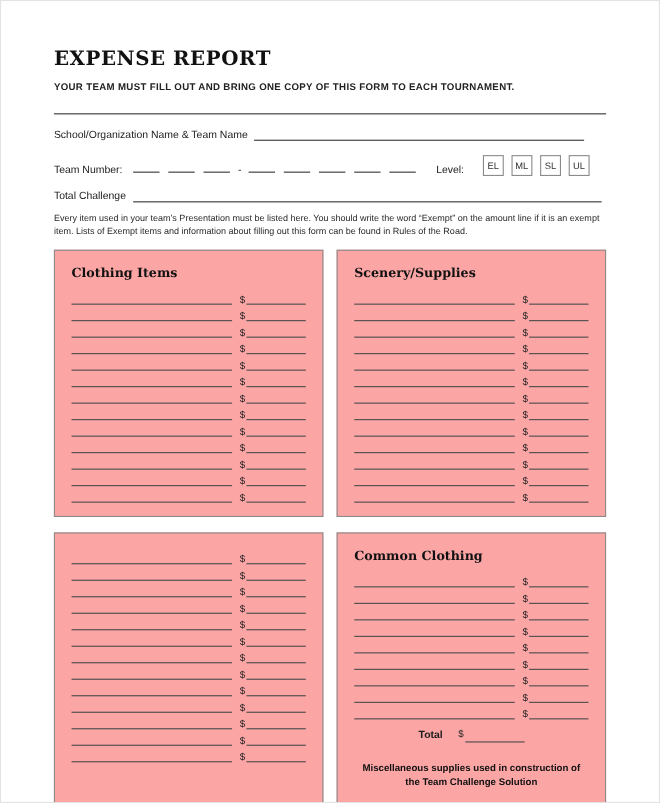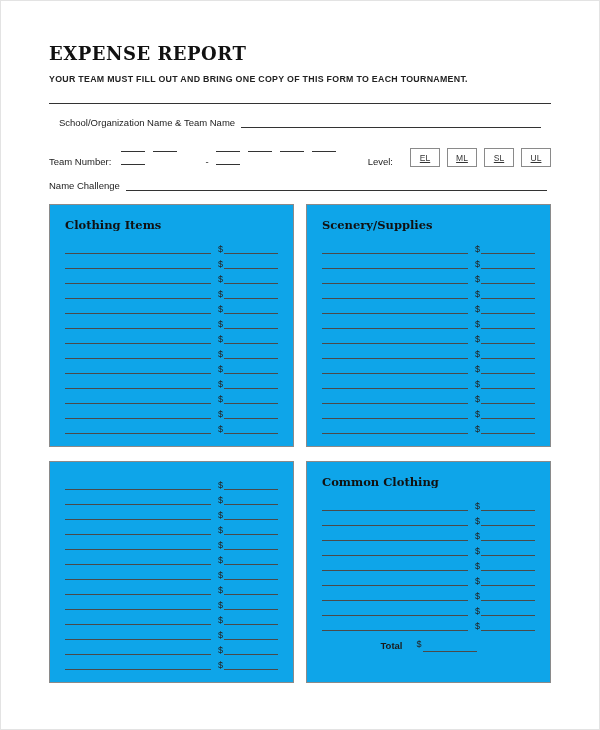--- a/index.html
+++ b/index.html
@@ -13,42 +13,42 @@
   }
   .title {
     font-family:"DejaVu Serif", serif;
     font-weight:bold; font-size:18px; letter-spacing:0.5px;
     margin:0 0 10px 0; color:#111;
   }
   .subtitle {
     font-size:8.8px; font-weight:bold; letter-spacing:0.3px; color:#222;
     padding-bottom:19px; border-bottom:1px solid #333; margin-bottom:13px;
   }
-  .field-row { display:flex; align-items:flex-end; font-size:9.5px; margin-bottom:13px; color:#222;justify-content:center; }
+  .field-row { display:flex; align-items:flex-end; font-size:9.5px; margin-bottom:13px; color:#222; }
   .field-label { white-space:nowrap; padding-right:6px; }
   .fill-line { border-bottom:1px solid #333; height:11px; display:inline-block; }
   .school-line { width:300px; }
   .flex-line { flex:1; margin-right:4px; }
   .blank { width:24px; border-bottom:1px solid #333; height:11px; display:inline-block; margin:0 4px; }
   .sep { padding:0 3px; }
   .level-label { margin-left:14px; }
   .level-boxes { display:flex; align-items:center; margin-left:4px; }
   .level-box {
-    width:30px; height:19px; border:1px solid #8a8a8a; margin-left:7px;
+    width:19px; height:19px; border:1px solid #8a8a8a; margin-left:7px;
     display:inline-flex; align-items:center; justify-content:center;
-    font-size:8.5px; color:#333; cursor:pointer;text-decoration:underline;
+    font-size:8.5px; color:#333; cursor:pointer;
   }
   .exempt-note {
     font-size:8.2px; line-height:1.45; color:#2a2a2a; margin:-4px 0 10px 0;
   }
   .sections-grid {
     display:grid; grid-template-columns:1fr 1fr; gap:14px 12px;
   }
   .box {
-    border:1px solid #8a8a8a; padding:13px 15px 12px 15px; background:#0ea5e9;
+    border:1px solid #8a8a8a; padding:13px 15px 12px 15px; background:#fca5a5;
     display:flex; flex-direction:column;
   }
   .box-title {
     font-family:"DejaVu Serif", serif; font-weight:bold; font-size:11.5px;
     color:#111; margin-bottom:7px;
   }
   .expense-row { display:flex; align-items:flex-end; height:15px; }
   .item-line { flex:1; border-bottom:1px solid #4a4a4a; height:12px; margin-right:7px; }
   .dollar { font-size:9px; color:#222; padding-right:1px; line-height:1; }
   .amount-line { width:54px; border-bottom:1px solid #4a4a4a; height:12px; }
@@ -81,24 +81,25 @@
     <span class="field-label level-label">Level:</span>
     <span class="level-boxes" id="level-boxes">
         <span class="level-box">EL</span>
         <span class="level-box">ML</span>
         <span class="level-box">SL</span>
         <span class="level-box">UL</span>
       </span>
   </div>
 
   <div class="field-row">
-    <span class="field-label">Name Challenge</span>
+    <span class="field-label">Total Challenge</span>
     <span class="fill-line flex-line"></span>
   </div>
 
+  <div class="exempt-note">Every item used in your team’s Presentation must be listed here. You should write the word “Exempt” on the amount line if it is an exempt item. Lists of Exempt items and information about filling out this form can be found in Rules of the Road.</div>
 
   <div class="sections-grid" id="sections-grid">
       <div class="box">
         <div class="box-title">Clothing Items</div>
         <div class="expense-row">
           <span class="item-line"></span>
           <span class="dollar">$</span>
           <span class="amount-line"></span>
         </div>
         <div class="expense-row">
@@ -342,16 +343,17 @@
         <div class="expense-row">
           <span class="item-line"></span>
           <span class="dollar">$</span>
           <span class="amount-line"></span>
         </div>
         <div class="total-row">
           <span class="total-label">Total</span>
           <span class="dollar">$</span>
           <span class="amount-line"></span>
         </div>
+        <div class="section-note">Miscellaneous supplies used in construction of the Team Challenge Solution</div>
       </div>
     </div>
 
 </div>
 
 </body></html>

